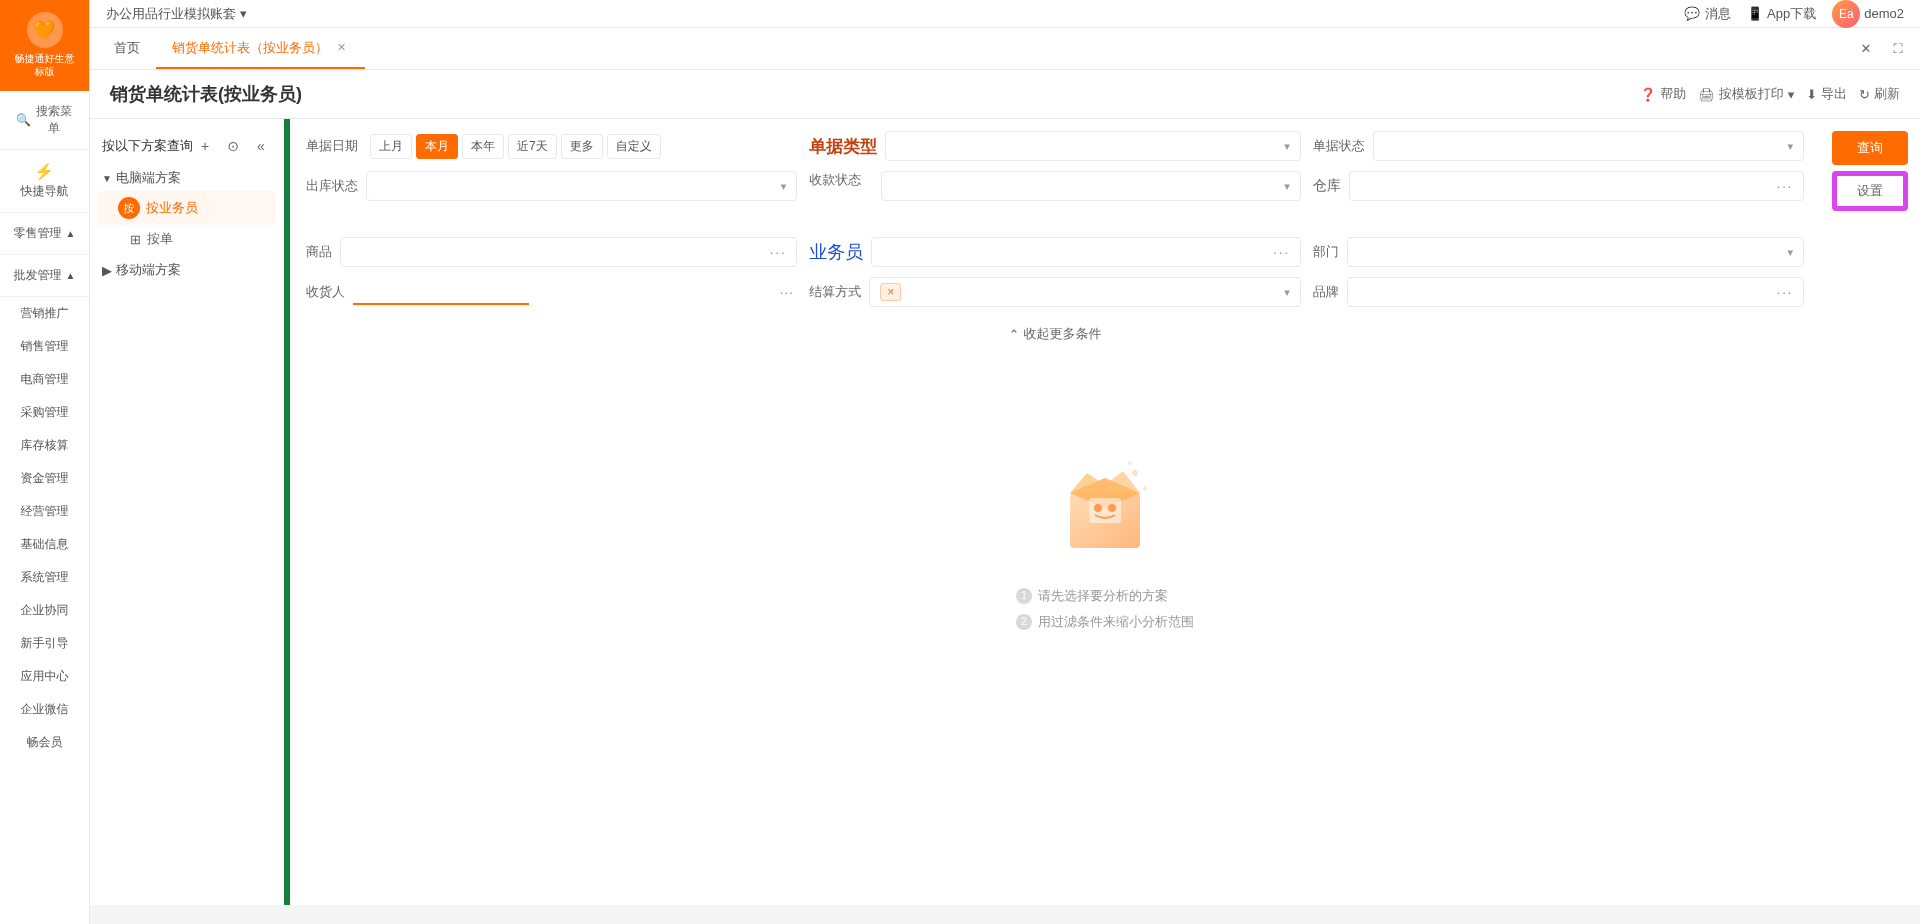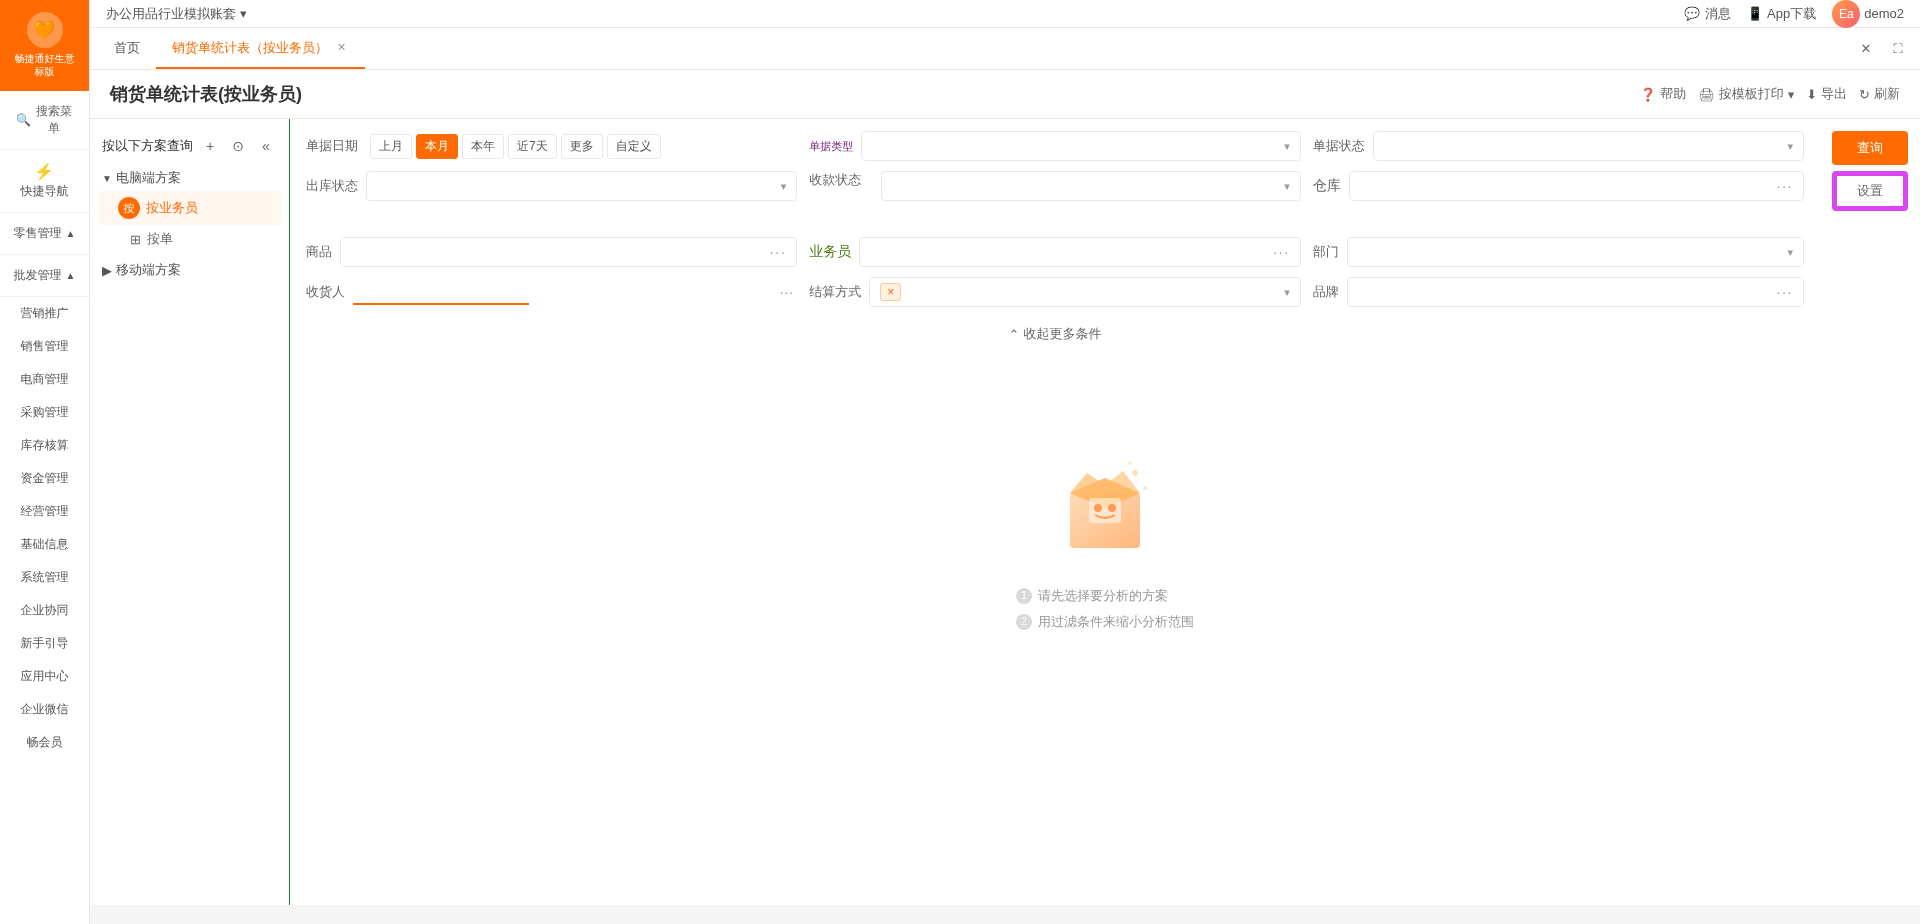--- a/index.html
+++ b/index.html
@@ -41,21 +41,21 @@
     
     .page-header { background: #fff; padding: 12px 20px; display: flex; align-items: center; justify-content: space-between; border-bottom: 1px solid #e8e8e8; }
     .page-title { font-size: 18px; font-weight: 600; color: #333; }
     .page-header-actions { display: flex; align-items: center; gap: 12px; }
     .header-action-btn { display: flex; align-items: center; gap: 4px; color: #666; font-size: 13px; cursor: pointer; }
 
     
     .content-body { display: flex; background: #f5f5f5; min-height: calc(924px - 46px - 42px - 50px); }
 
     
-    .left-panel { width: 200px; background: #fff; border-right: 1px solid #15803d; flex-shrink: 0; padding: 12px 0; }
+    .left-panel { width: 200px; background: #fff; border-right: 6px solid #15803d; flex-shrink: 0; padding: 12px 0; }
     .left-panel-header { display: flex; align-items: center; justify-content: space-between; padding: 4px 12px 8px; font-size: 13px; color: #333; }
     .left-panel-title { font-weight: 500; }
     .left-panel-icons { display: flex; align-items: center; gap: 6px; }
     .left-panel-icon { width: 22px; height: 22px; display: flex; align-items: center; justify-content: center; cursor: pointer; color: #666; font-size: 14px; border-radius: 3px; }
     .schema-group { padding: 0 8px; }
     .schema-group-header { display: flex; align-items: center; gap: 4px; padding: 4px 4px; cursor: pointer; color: #555; font-size: 13px; }
     .schema-group-header .arrow { font-size: 10px; }
     .schema-item { display: flex; align-items: center; gap: 6px; padding: 6px 8px 6px 20px; cursor: pointer; border-radius: 4px; font-size: 13px; color: #555; }
     .schema-item.active { background: #fff7f0; color: #ff6b00; }
     .schema-item .item-icon { width: 22px; height: 22px; border-radius: 50%; background: #ff6b00; display: flex; align-items: center; justify-content: center; color: #fff; font-size: 11px; }
@@ -293,21 +293,21 @@
                 <div style="display:flex;align-items:center;gap:4px;flex:1;">
                   <button class="date-btn">上月</button>
                   <button class="date-btn active">本月</button>
                   <button class="date-btn">本年</button>
                   <button class="date-btn">近7天</button>
                   <button class="date-btn">更多</button>
                   <button class="date-btn">自定义</button>
                 </div>
               </div>
               <div style="display:flex;align-items:center;gap:8px;">
-                <span style="color:#701a75;font-size:11px;flex-shrink:0;">单据类型</span>
+                <span style="color:#c2410c;font-size:17px;flex-shrink:0;font-weight:bold;">单据类型</span>
                 <div class="filter-select" style="flex:1;">
                   <span class="placeholder"></span>
                   <span class="chevron">▾</span>
                 </div>
               </div>
               <div style="display:flex;align-items:center;gap:8px;">
                 <span style="color:#666;font-size:13px;flex-shrink:0;">单据状态</span>
                 <div class="filter-select" style="flex:1;">
                   <span class="placeholder"></span>
                   <span class="chevron">▾</span>
@@ -342,21 +342,21 @@
 
             <div style="display:grid;grid-template-columns:1fr 1fr 1fr;gap:12px;margin-bottom:10px;align-items:center;margin-top:36px;">
               <div style="display:flex;align-items:center;gap:8px;">
                 <span style="color:#666;font-size:13px;flex-shrink:0;">商品</span>
                 <div class="filter-select" style="flex:1;">
                   <span class="placeholder"></span>
                   <span class="dots">···</span>
                 </div>
               </div>
               <div style="display:flex;align-items:center;gap:8px;">
-                <span style="color:#4d7c0f;font-size:14px;flex-shrink:0;font-family:Liberation Serif, serif;">业务员</span>
+                <span style="color:#1d4ed8;font-size:18px;flex-shrink:0;font-family:Liberation Serif, serif;">业务员</span>
                 <div class="filter-select" style="flex:1;">
                   <span class="placeholder"></span>
                   <span class="dots">···</span>
                 </div>
               </div>
               <div style="display:flex;align-items:center;gap:8px;">
                 <span style="color:#666;font-size:13px;flex-shrink:0;">部门</span>
                 <div class="filter-select" style="flex:1;">
                   <span class="placeholder"></span>
                   <span class="chevron">▾</span>

